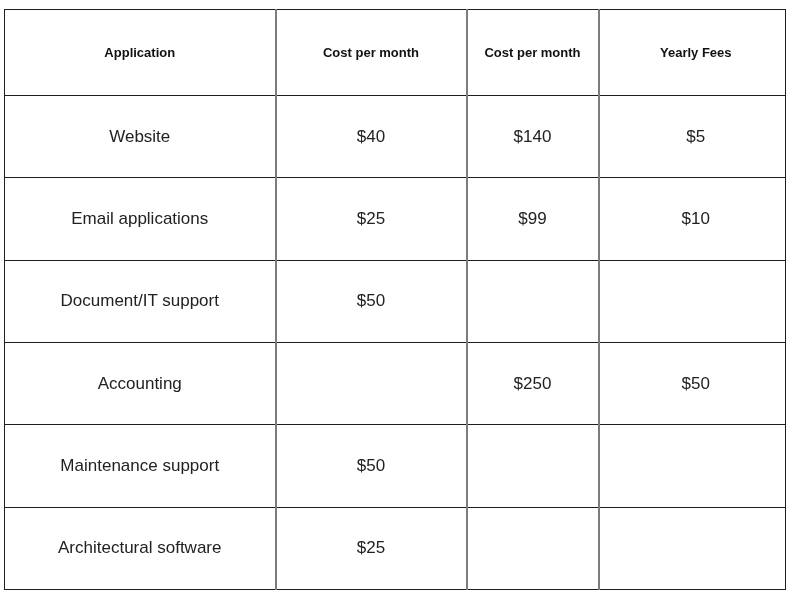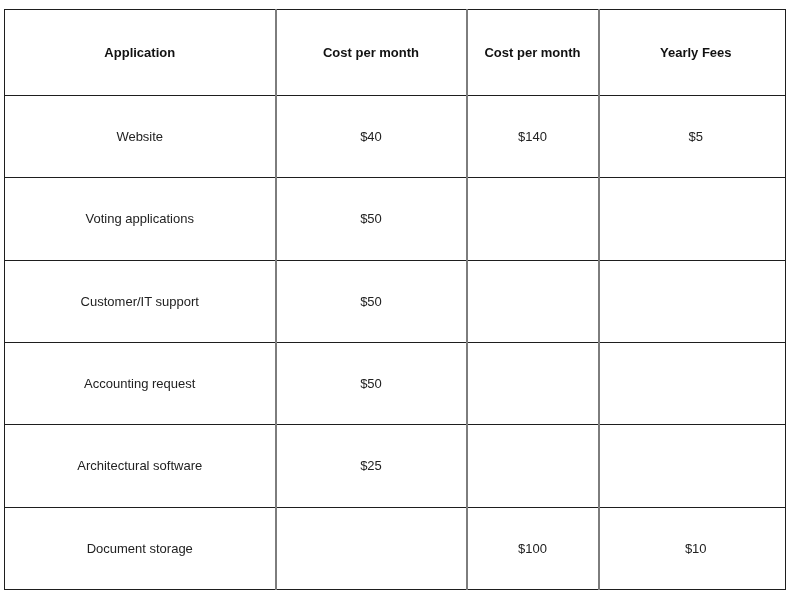--- a/index.html
+++ b/index.html
@@ -32,21 +32,21 @@
     col.c3 { width: 132px; }
     col.c4 { width: 187px; }
     th, td {
       border-top: 1.5px solid #1e1e1e;
       border-bottom: 1.5px solid #1e1e1e;
       border-left: 2px solid #7d7d7d;
       border-right: 2px solid #7d7d7d;
       text-align: center;
       vertical-align: middle;
       padding: 0;
-      font-size: 13px;
+      font-size: 17px;
     }
     th:first-child, td:first-child { border-left: 1.5px solid #1e1e1e; }
     th:last-child, td:last-child { border-right: 1.5px solid #1e1e1e; padding-left: 7px; }
     thead tr { height: 86px; }
     tbody tr { height: 55px; }
     th {
       font-weight: bold;
       font-size: 13px;
       color: #111111;
     }
@@ -75,44 +75,44 @@
       </tr>
     </thead>
     <tbody>
       <tr>
         <td>Website</td>
         <td>$40</td>
         <td>$140</td>
         <td>$5</td>
       </tr>
       <tr>
-        <td>Voting applications</td>
+        <td>Email applications</td>
+        <td>$25</td>
+        <td>$99</td>
+        <td>$10</td>
+      </tr>
+      <tr>
+        <td>Document/IT support</td>
         <td>$50</td>
         <td></td>
         <td></td>
       </tr>
       <tr>
-        <td>Customer/IT support</td>
+        <td>Accounting</td>
+        <td></td>
+        <td>$250</td>
         <td>$50</td>
-        <td></td>
-        <td></td>
       </tr>
       <tr>
-        <td>Accounting request</td>
+        <td>Maintenance support</td>
         <td>$50</td>
         <td></td>
         <td></td>
       </tr>
       <tr>
         <td>Architectural software</td>
         <td>$25</td>
         <td></td>
         <td></td>
       </tr>
-      <tr>
-        <td>Document storage</td>
-        <td></td>
-        <td>$100</td>
-        <td>$10</td>
-      </tr>
     </tbody>
   </table>
 </div>
 
 </body></html>

